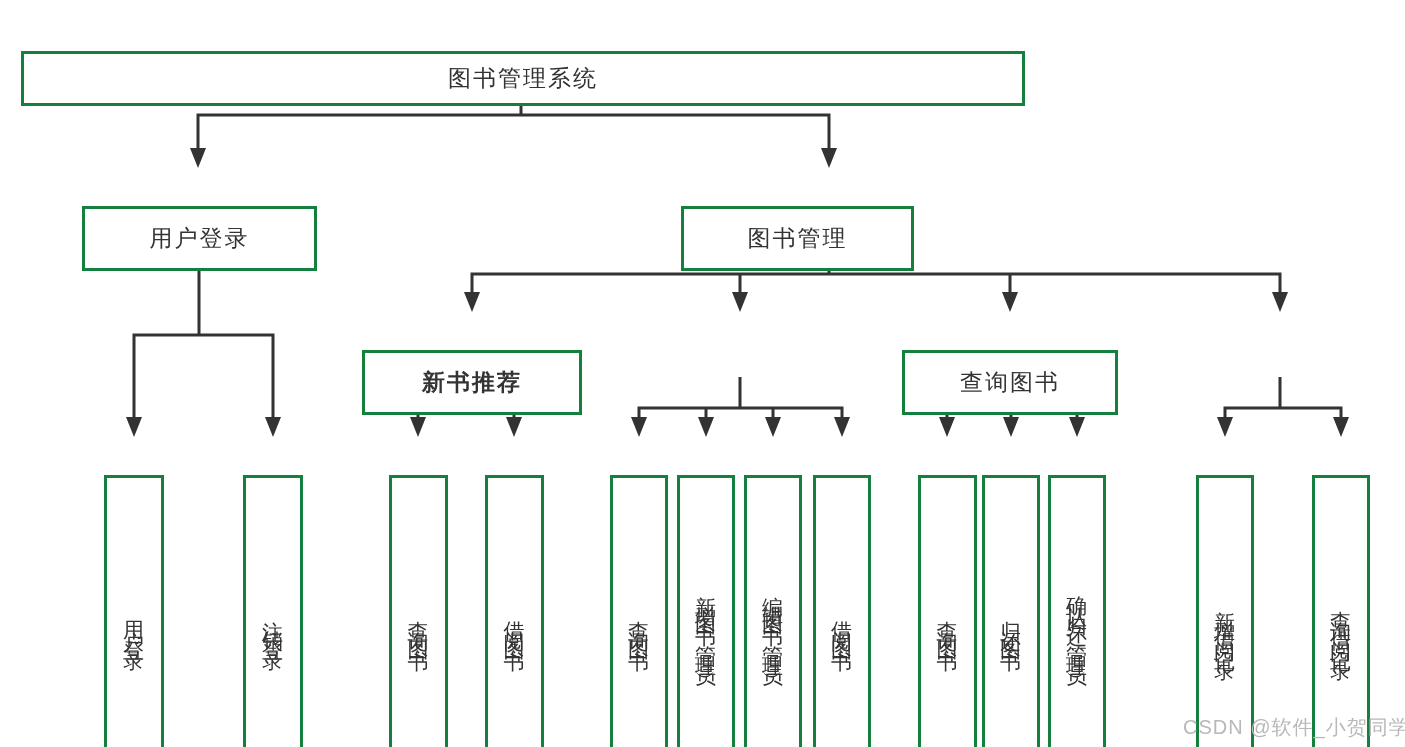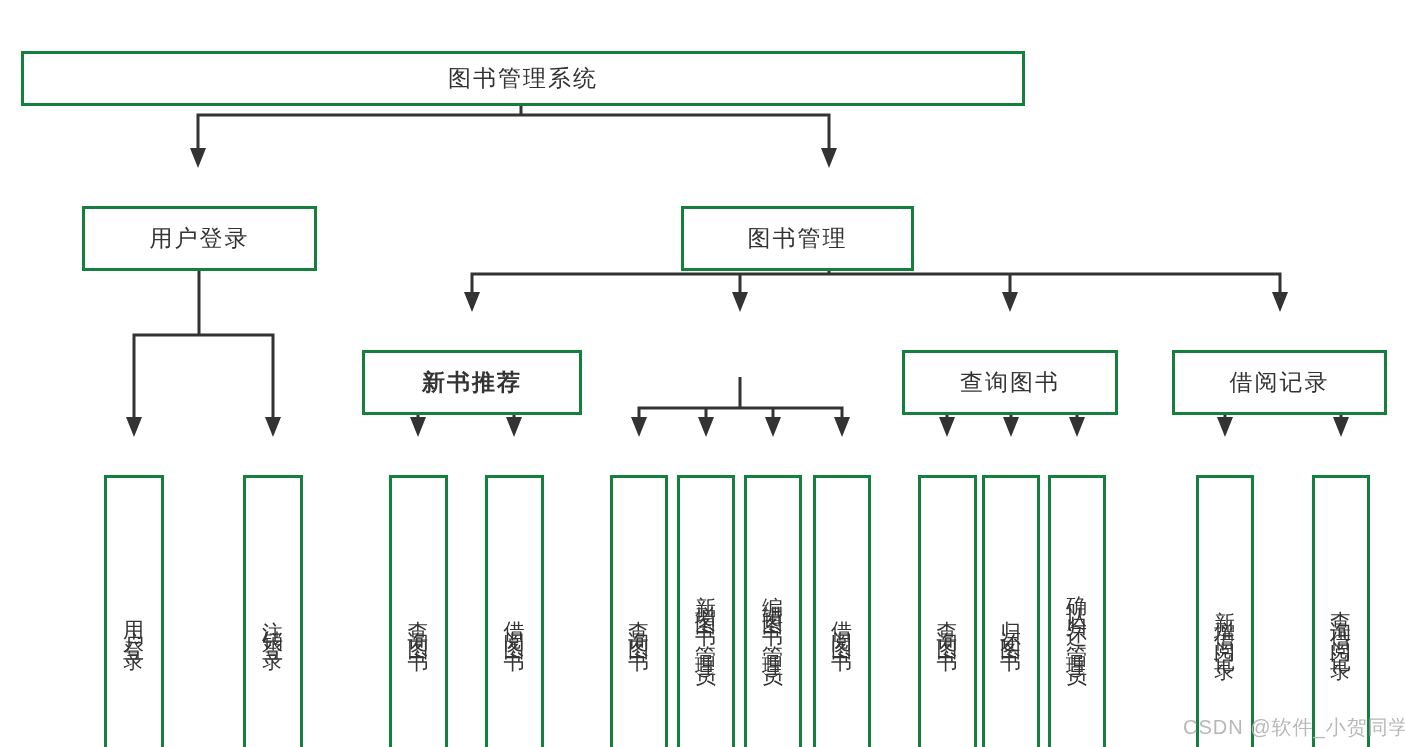--- a/index.html
+++ b/index.html
@@ -77,21 +77,20 @@
     </g>
   </svg>
 
   <div class="node hnode" style="left:21px;top:13px;width:1004px;height:55px;">图书管理系统</div>
 
   <div class="node hnode" style="left:82px;top:168px;width:235px;height:65px;">用户登录</div>
   <div class="node hnode" style="left:681px;top:168px;width:233px;height:65px;">图书管理</div>
 
   <div class="node hnode" style="left:362px;top:312px;width:220px;height:65px;font-weight:bold;">新书推荐</div>
   <div class="node hnode" style="left:902px;top:312px;width:216px;height:65px;">查询图书</div>
-  <div class="node hnode" style="left:1172px;top:312px;width:215px;height:65px;">借阅记录</div>
 
   <div class="node leaf" style="left:104px;top:437px;width:60px;height:298px;">
     <span class="vtext">用户登录</span>
   </div>
   <div class="node leaf" style="left:243px;top:437px;width:60px;height:298px;">
     <span class="vtext">注销登录</span>
   </div>
 
   <div class="node leaf" style="left:389px;top:437px;width:59px;height:298px;">
     <span class="vtext">查询图书</span>

